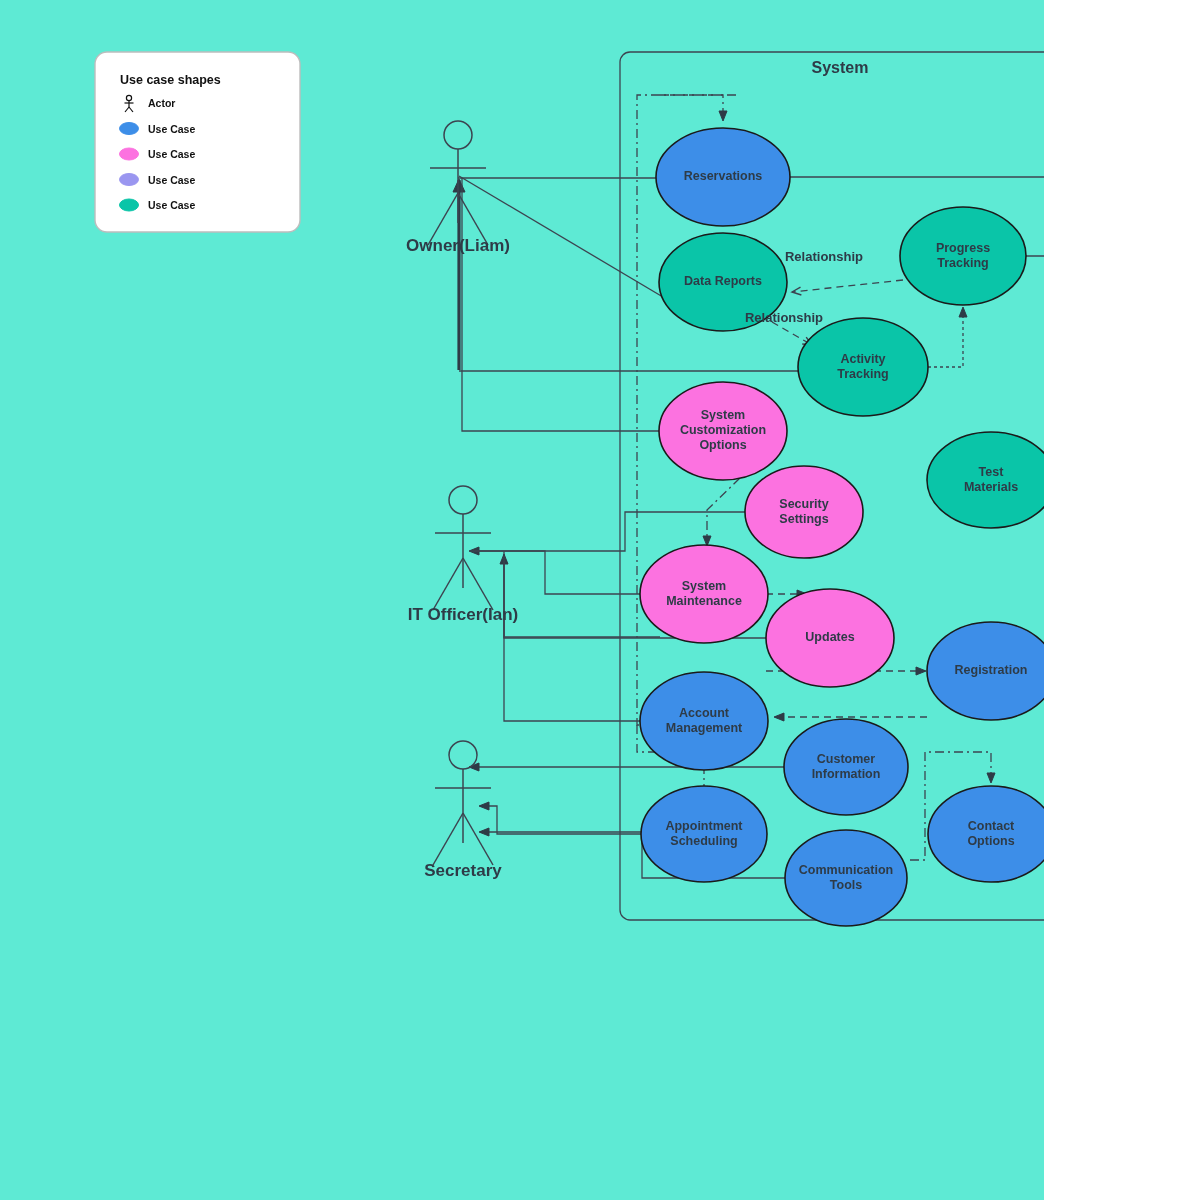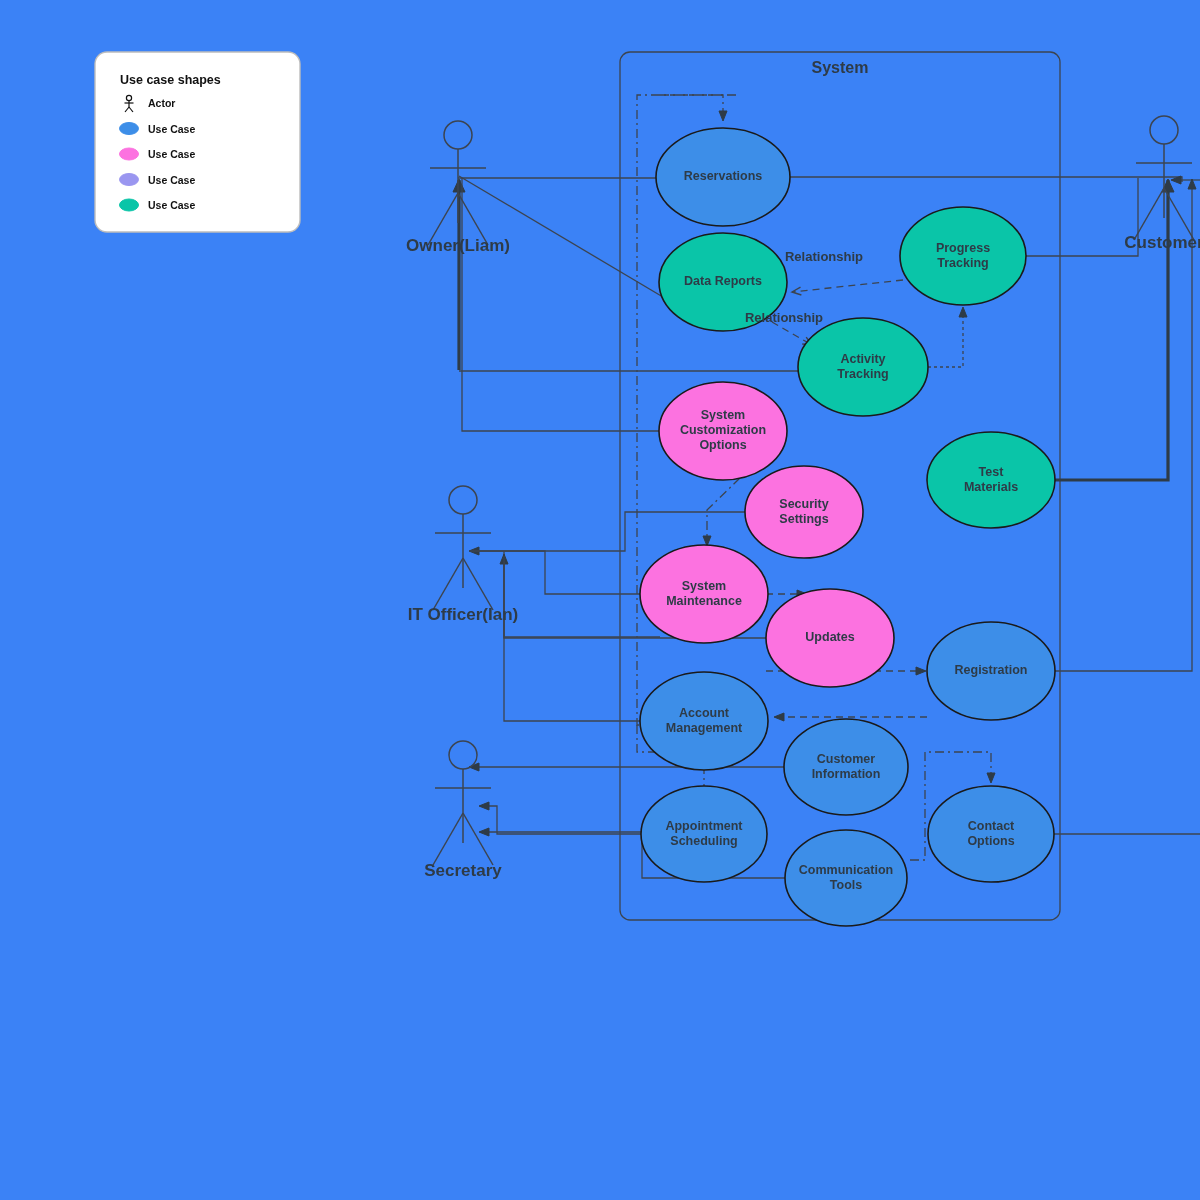--- a/index.html
+++ b/index.html
@@ -3,23 +3,23 @@
 <meta charset="utf-8">
 <style>
   html, body {
     margin: 0;
     padding: 0;
     background: #ffffff;
     font-family: "Liberation Sans", sans-serif;
   }
   #canvas {
     position: relative;
-    width: 1200px;
+    width: 1044px;
     height: 1200px;
-    background: #3b82f6;
+    background: #5eead4;
     overflow: hidden;
   }
   #diagram-svg {
     position: absolute;
     top: 0;
     left: 0;
     width: 1200px;
     height: 1200px;
   }
   .uc-label {

